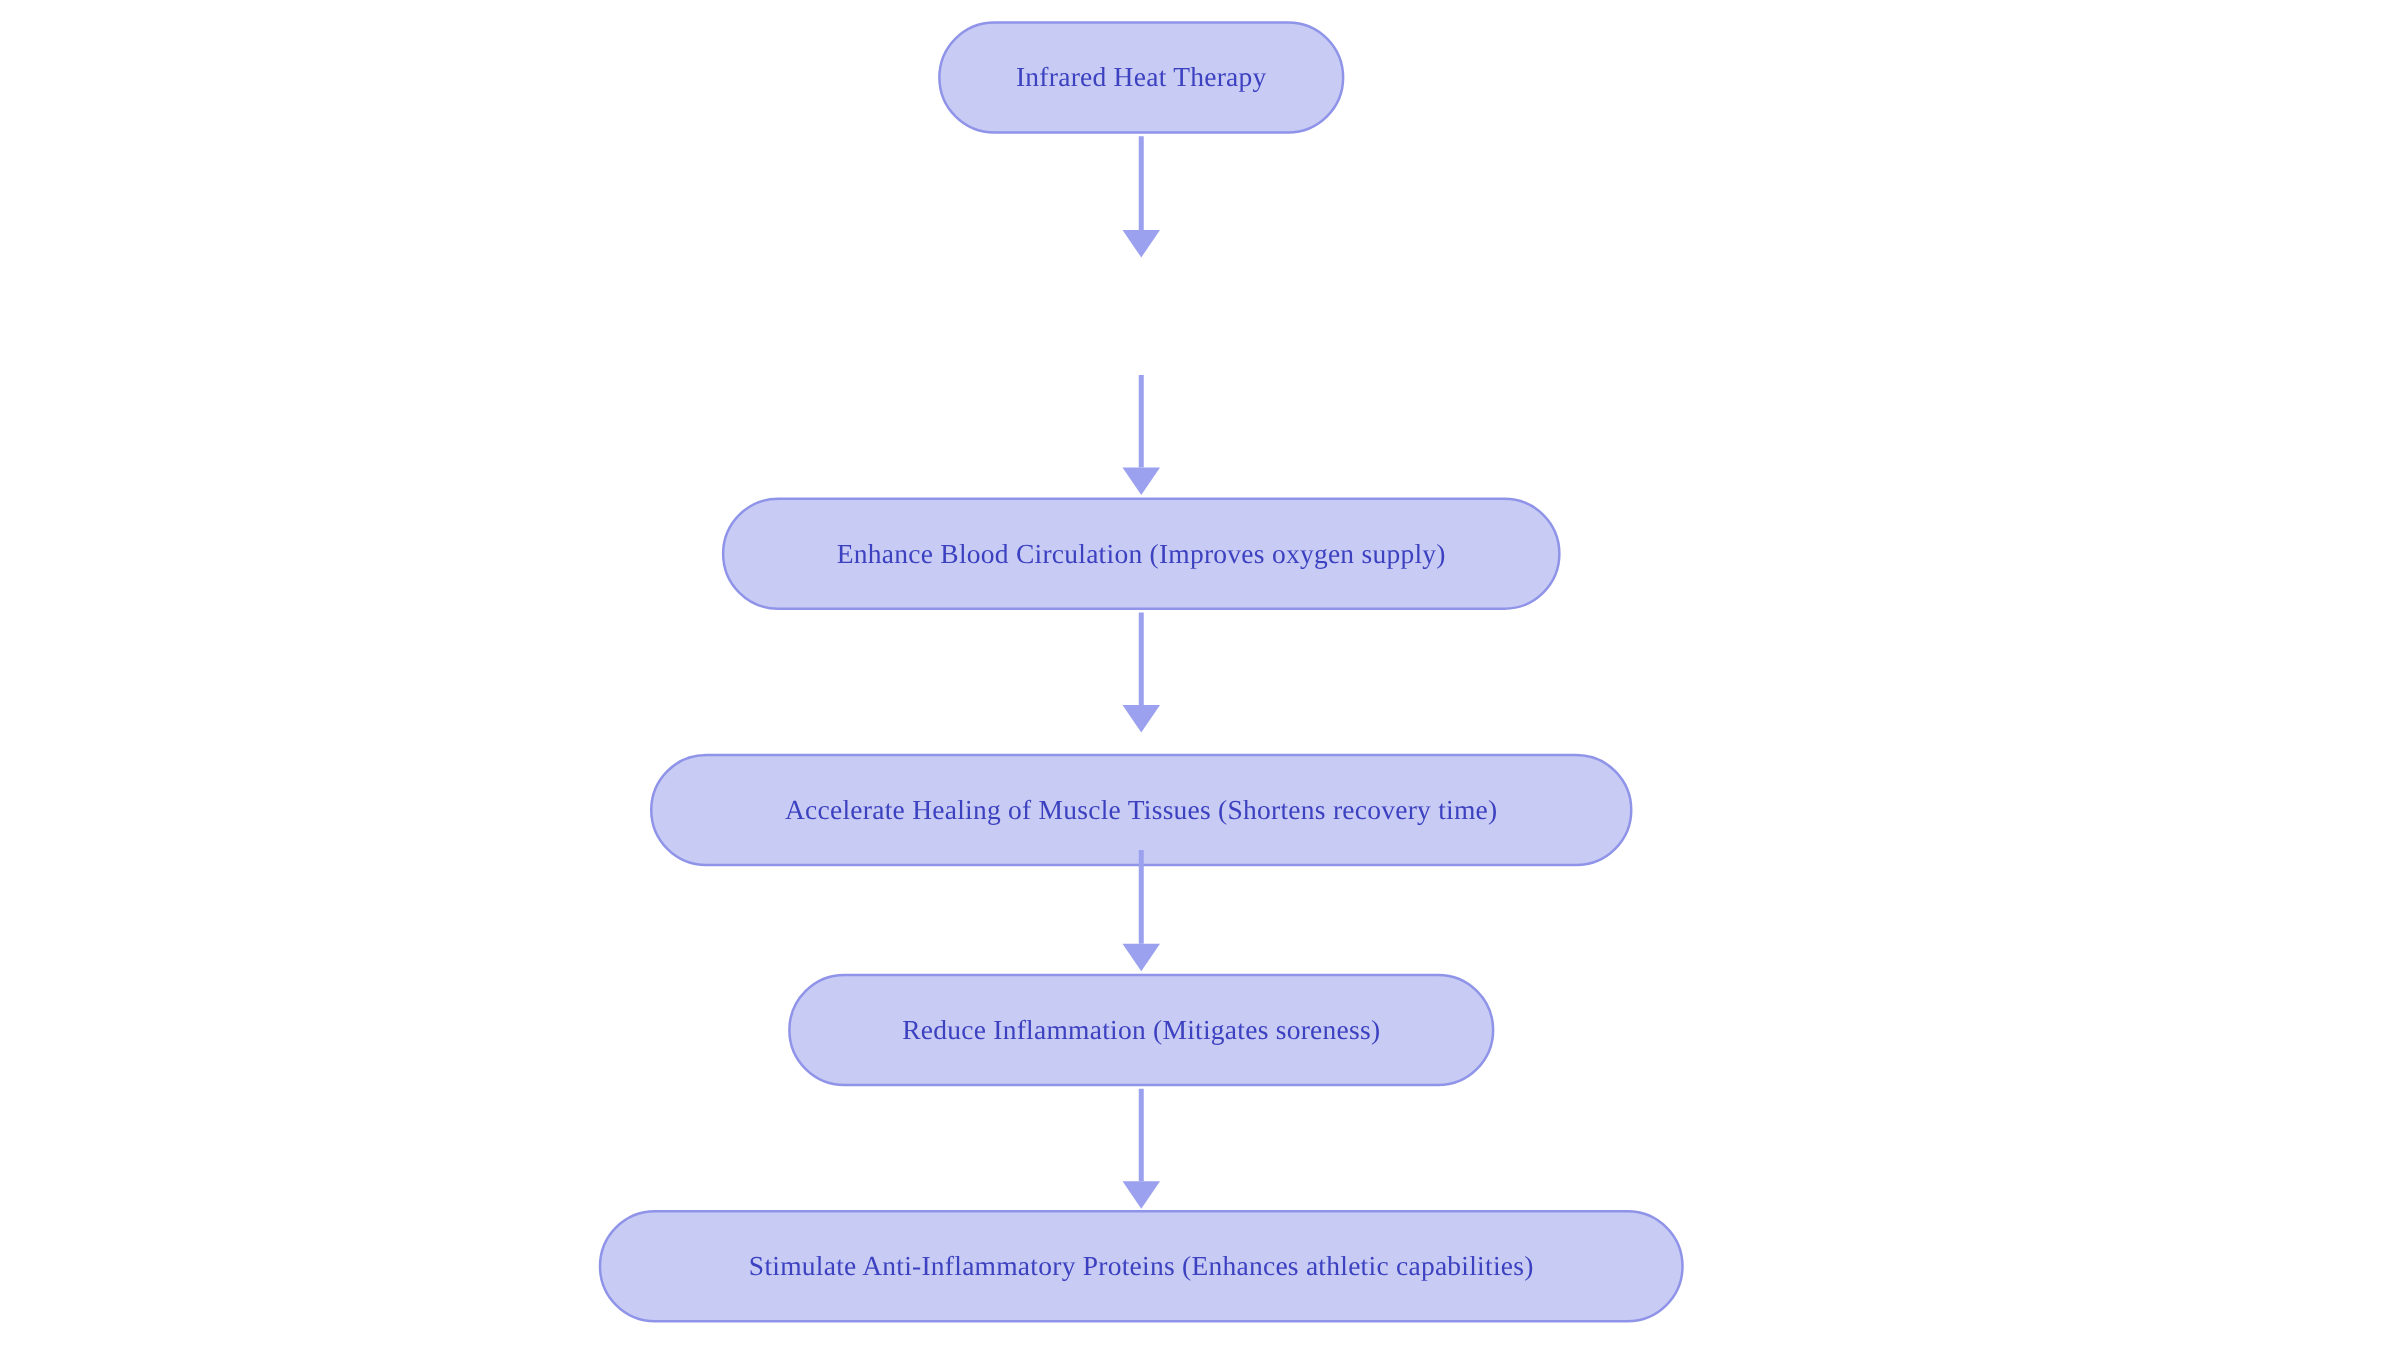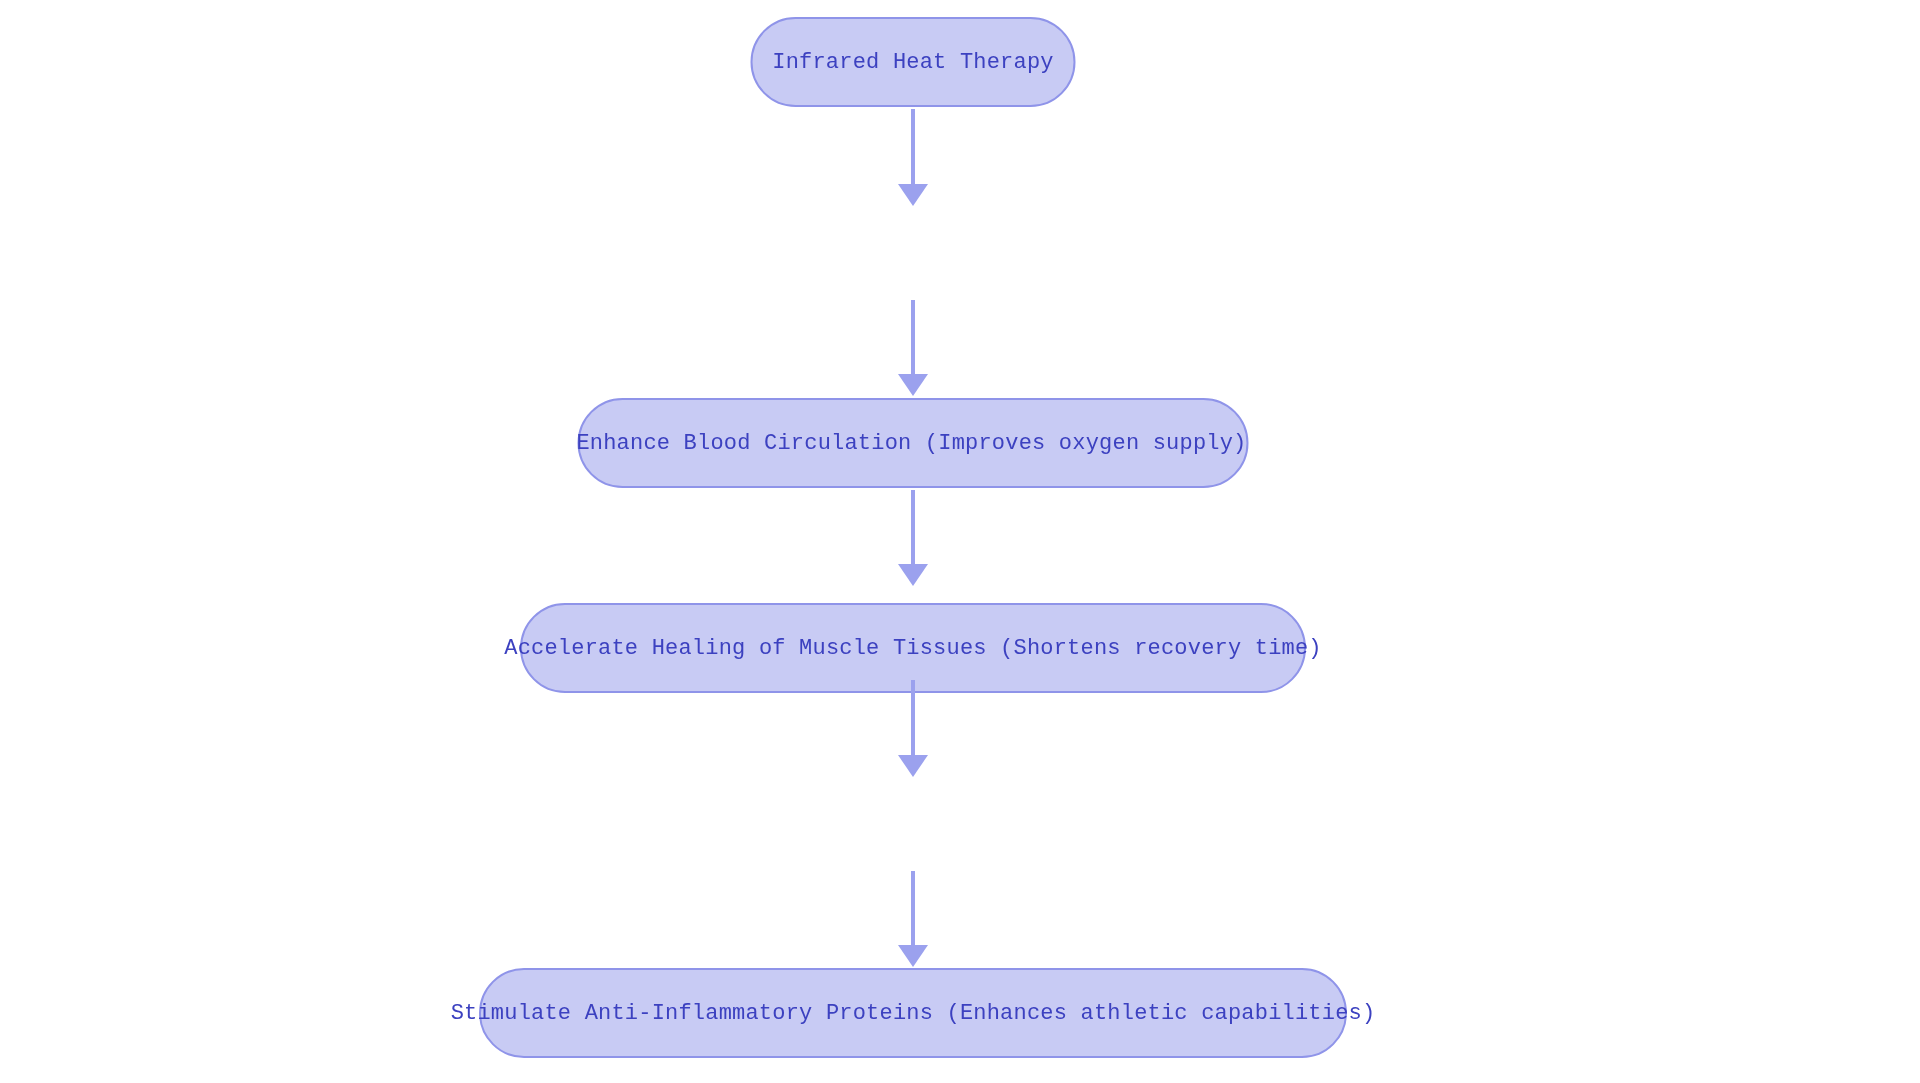--- a/index.html
+++ b/index.html
@@ -6,21 +6,21 @@
     margin: 0;
     padding: 0;
     background: #ffffff;
   }
   .canvas {
     position: relative;
     width: 1826px;
     height: 1083px;
     background: var(--background, #ffffff);
     overflow: hidden;
-    font-family: Liberation Mono, monospace;
+    font-family: Liberation Serif, serif;
   }
   .node {
     position: absolute;
     left: 50%;
     transform: translateX(-50%);
     height: 90px;
     box-sizing: border-box;
     border-radius: 46px;
     background: var(--node-fill, #c8cbf4);
     border: 2px solid var(--node-border, #8f94e9);
@@ -28,21 +28,21 @@
     display: flex;
     align-items: center;
     justify-content: center;
     font-size: 22px;
     letter-spacing: 0.2px;
     white-space: nowrap;
     text-align: center;
   }
   .n1 { top: 17px;  width: 325px; }
   .n2 { top: 208px; width: 548px; }
-  .n3 { top: 398px; width: 671px; justify-content: flex-end; }
+  .n3 { top: 398px; width: 671px; }
   .n4 { top: 588px; width: 786px; margin-top: 15px; }
   .n5 { top: 779px; width: 565px; }
   .n6 { top: 968px; width: 868px; }
 
   .connector {
     position: absolute;
     left: 50%;
     transform: translateX(-50%);
     display: flex;
     flex-direction: column;
@@ -98,20 +98,23 @@
 
   <div class="node n4">
     <span>Accelerate Healing of Muscle Tissues (Shortens recovery time)</span>
   </div>
 
   <div class="connector c4">
     <div class="line"></div>
     <div class="head"></div>
   </div>
 
+  <div class="node n5">
+    <span>Reduce Inflammation (Mitigates soreness)</span>
+  </div>
 
   <div class="connector c5">
     <div class="line"></div>
     <div class="head"></div>
   </div>
 
   <div class="node n6">
     <span>Stimulate Anti-Inflammatory Proteins (Enhances athletic capabilities)</span>
   </div>
 

